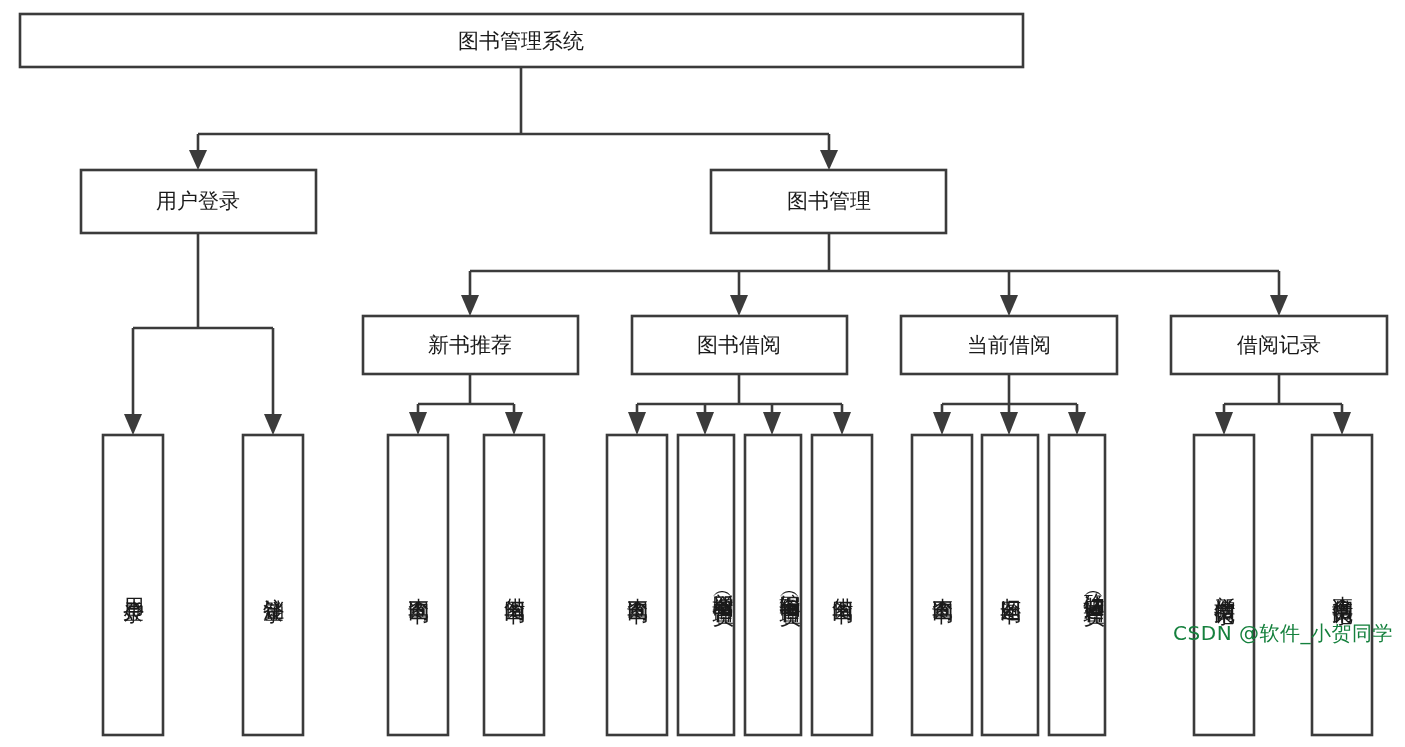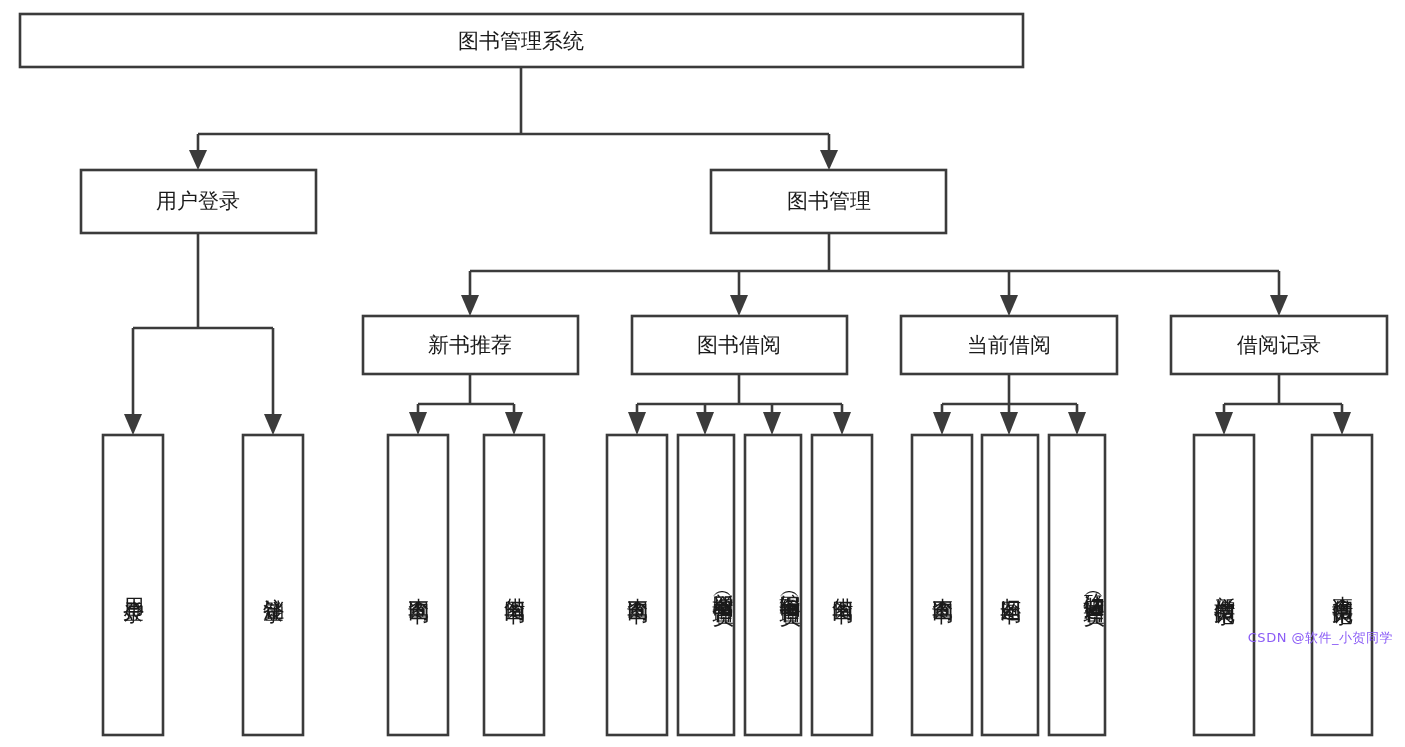--- a/index.html
+++ b/index.html
@@ -60,22 +60,22 @@
     letter-spacing: 2px;
     white-space: nowrap;
     text-align: center;
     pointer-events: none;
   }
   .watermark {
     position: absolute;
     right: 12px;
     bottom: 6px;
     font-family: "DejaVu Sans", "Liberation Sans", sans-serif;
-    font-size: 13px;
-    color: #8b5cf6;
+    font-size: 20px;
+    color: #15803d;
     letter-spacing: 0.5px;
     white-space: nowrap;
   }
 </style>
 </head>
 <body>
 
 <div id="diagram-root">
 
   <svg id="flow-svg" viewBox="0 0 1405 747" xmlns="http://www.w3.org/2000/svg">

